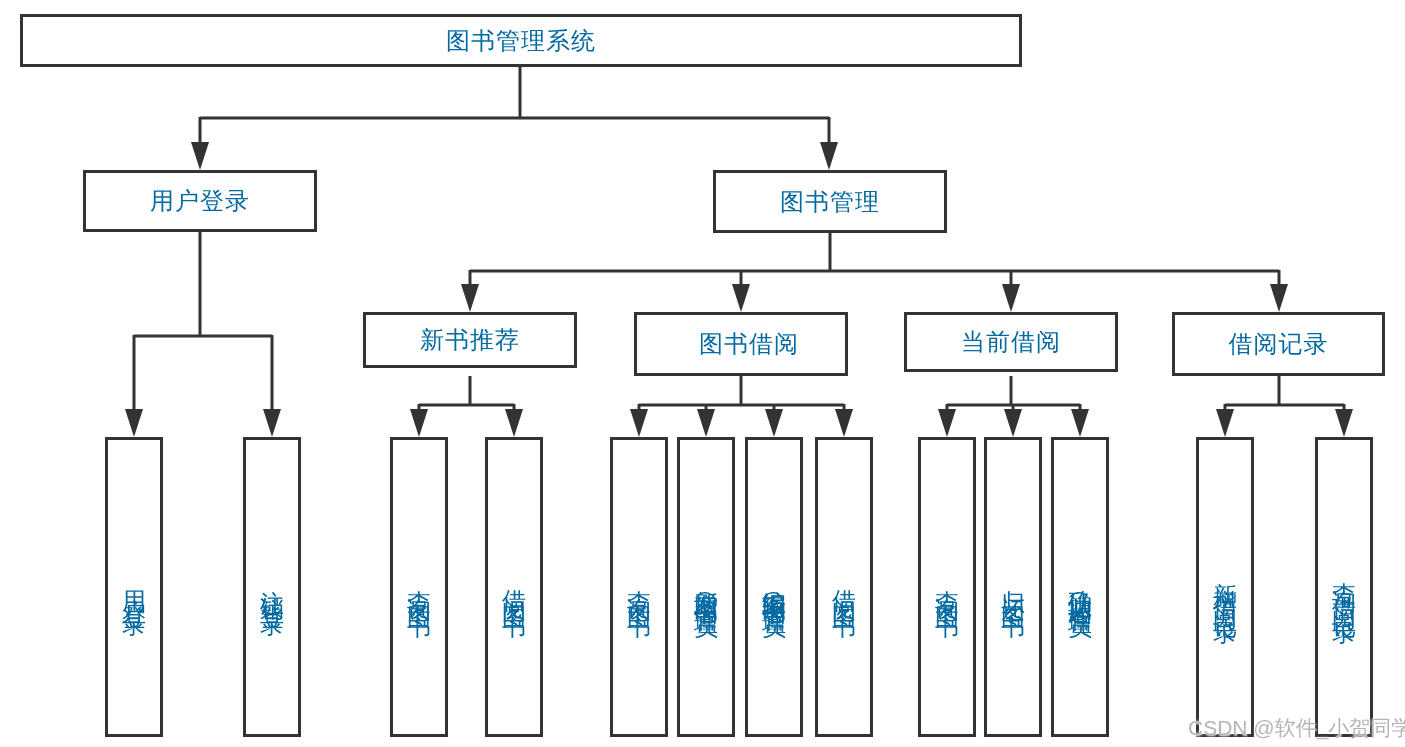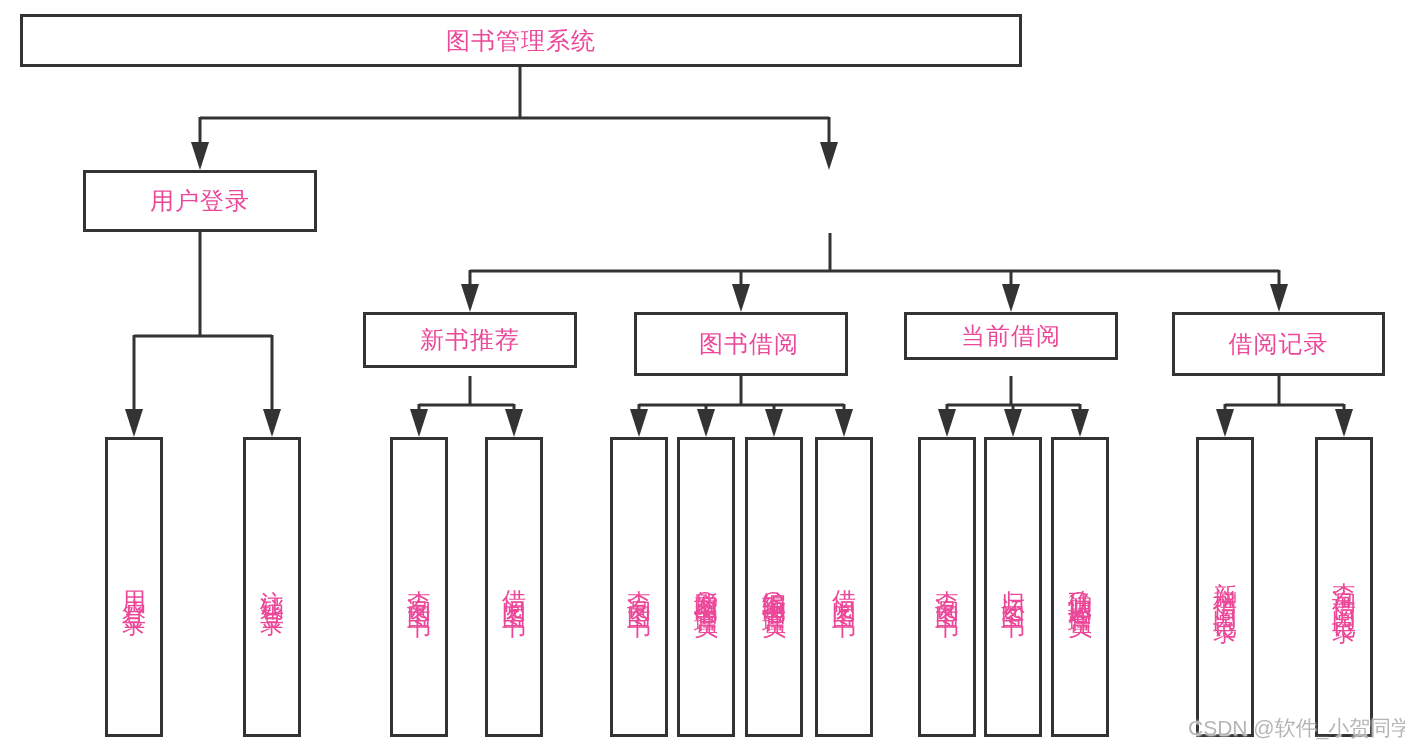--- a/index.html
+++ b/index.html
@@ -17,21 +17,21 @@
     width: 1405px; height: 747px;
   }
   .box {
     position: absolute;
     box-sizing: border-box;
     background: #ffffff;
     border: 3px solid #333333;
     display: flex;
     align-items: center;
     justify-content: center;
-    color: #ec4899;
+    color: #0369a1;
   }
   .hlabel {
     font-size: 24px;
     letter-spacing: 1px;
     white-space: nowrap;
   }
   .vlabel {
     writing-mode: vertical-rl;
     text-orientation: mixed;
     font-size: 24px;
@@ -42,21 +42,21 @@
   .vlabel.tight { letter-spacing: 3.5px; }
 
   
   #n-root { left: 20px; top: 14px; width: 1002px; height: 53px; }
   
   #n-user-login { left: 83px;  top: 170px; width: 234px; height: 62px; }
   #n-book-mgmt  { left: 713px; top: 170px; width: 234px; height: 63px; }
   
   #n-new-rec  { left: 363px;  top: 312px; width: 214px; height: 56px; }
   #n-borrow   { left: 634px;  top: 312px; width: 214px; height: 64px; padding-left: 16px; }
-  #n-current  { left: 904px;  top: 312px; width: 214px; height: 48px; }
+  #n-current  { left: 904px;  top: 312px; width: 214px; height: 60px; }
   #n-records  { left: 1172px; top: 312px; width: 213px; height: 64px; }
   
   .leaf { top: 437px; width: 58px; height: 300px; }
   #l-a1 { left: 105px; }
   #l-a2 { left: 243px; }
   #l-b1 { left: 390px; }
   #l-b2 { left: 485px; }
   #l-c1 { left: 610px; }
   #l-c2 { left: 677px; }
   #l-c3 { left: 745px; }
@@ -156,20 +156,23 @@
     </g>
   </svg>
 
   <div class="box" id="n-root">
     <span class="hlabel">图书管理系统</span>
   </div>
 
   <div class="box" id="n-user-login">
     <span class="hlabel">用户登录</span>
   </div>
+  <div class="box" id="n-book-mgmt">
+    <span class="hlabel">图书管理</span>
+  </div>
 
   <div class="box" id="n-new-rec">
     <span class="hlabel">新书推荐</span>
   </div>
   <div class="box" id="n-borrow">
     <span class="hlabel">图书借阅</span>
   </div>
   <div class="box" id="n-current">
     <span class="hlabel">当前借阅</span>
   </div>

